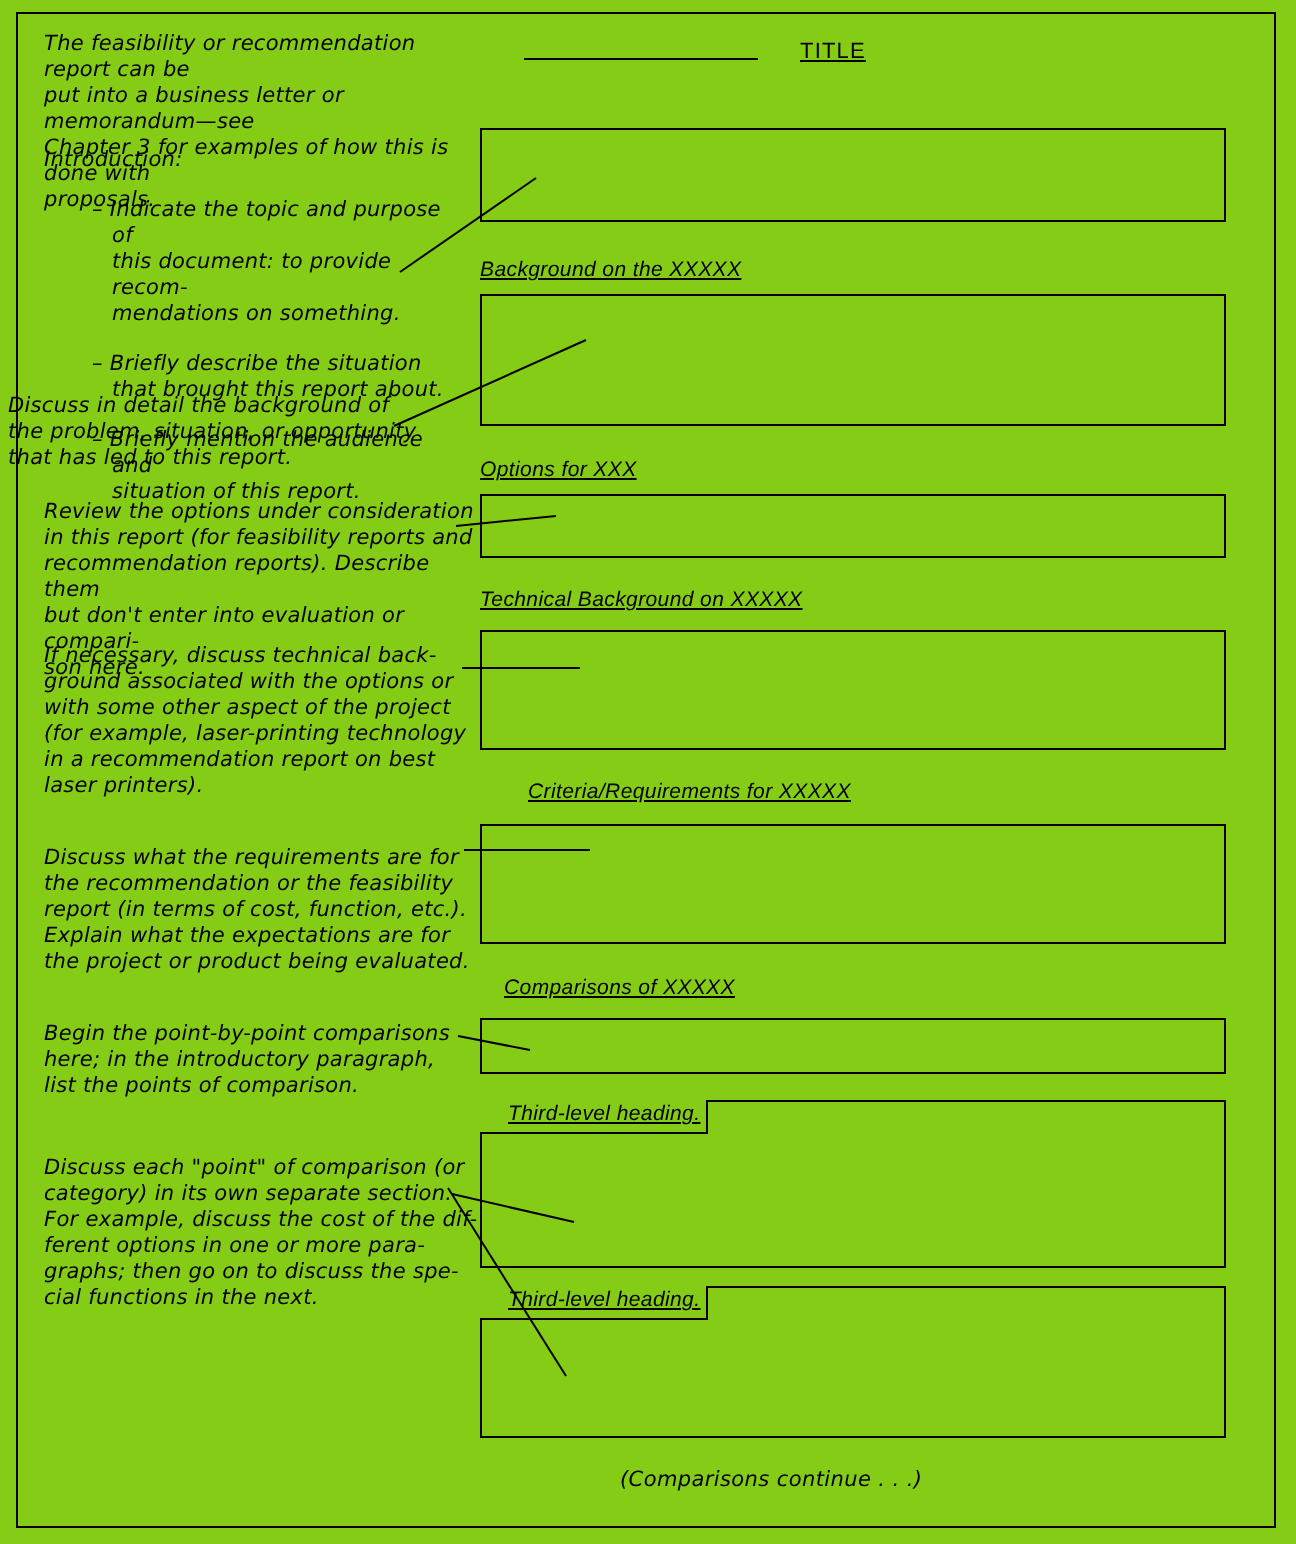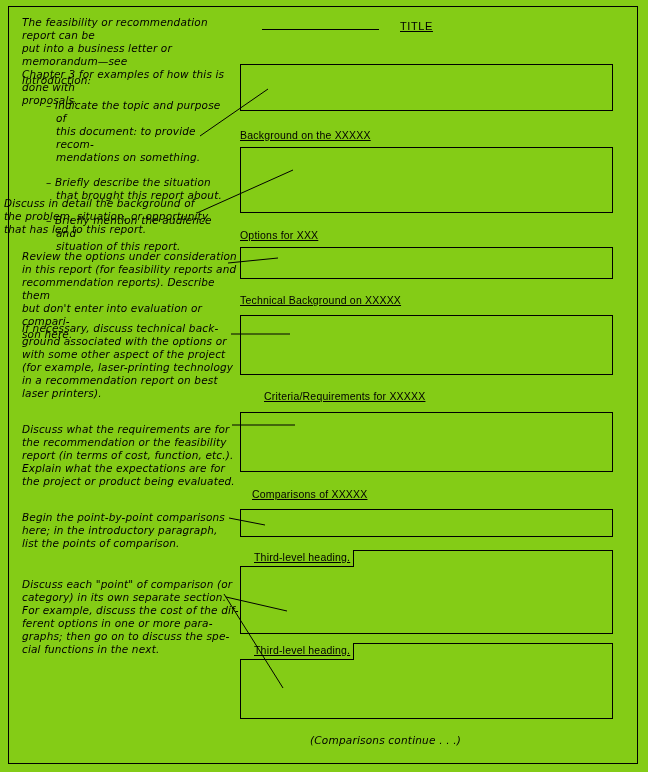--- a/index.html
+++ b/index.html
@@ -62,20 +62,21 @@
   
   .heading {
     position: absolute;
     font-family: "Liberation Sans", sans-serif;
     font-size: 10.5px;
     line-height: 12px;
     color: #000000;
     text-decoration: underline;
     white-space: nowrap;
     letter-spacing: 0.2px;
+    font-style: italic;
   }
   .title-head {
     position: absolute;
     font-family: "Liberation Sans", sans-serif;
     font-size: 11px;
     color: #000000;
     text-decoration: underline;
     letter-spacing: 0.6px;
     white-space: nowrap;
   }

